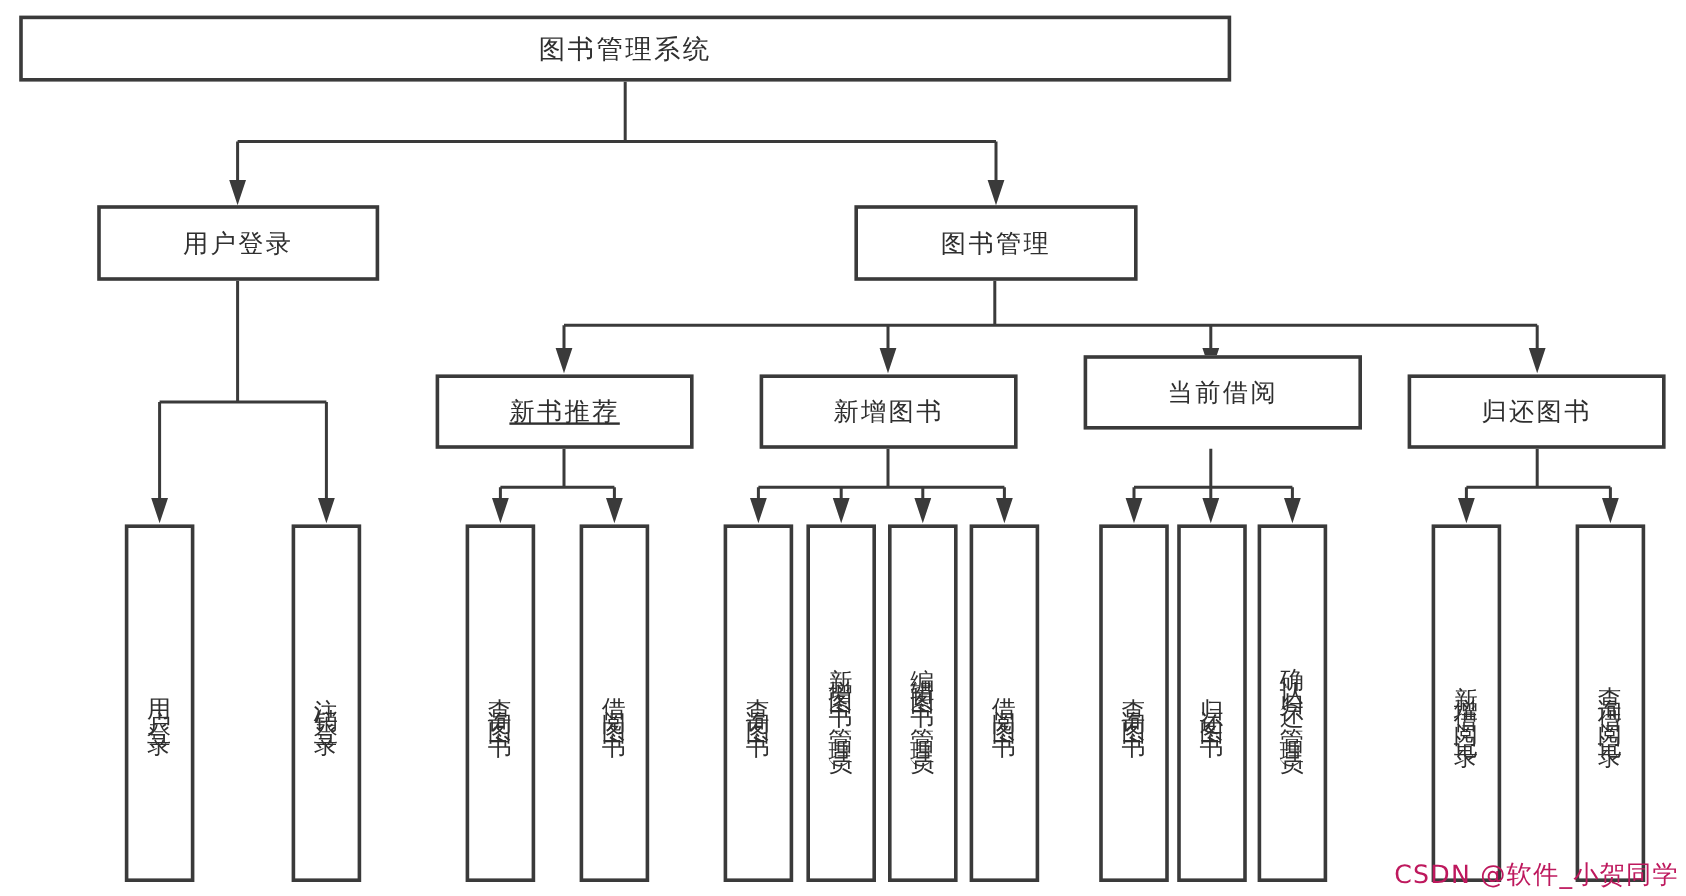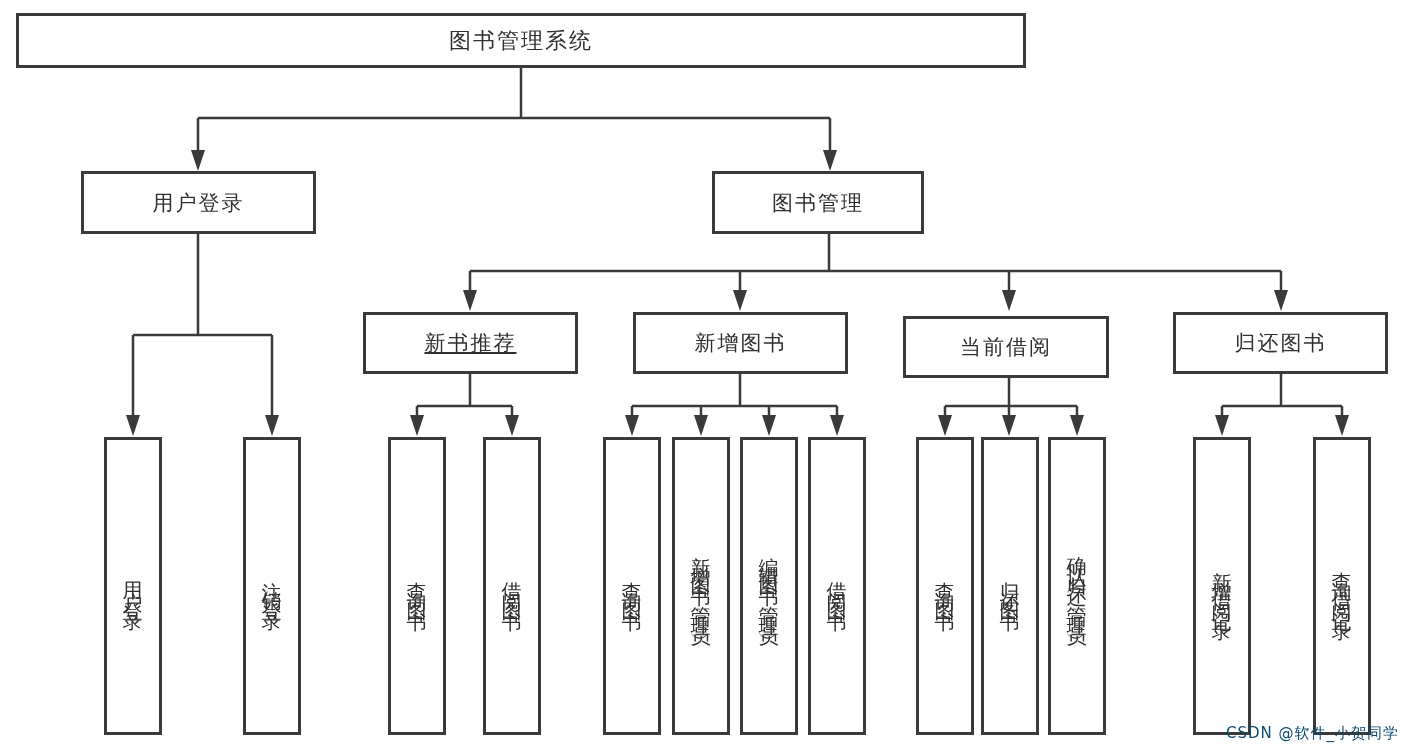--- a/index.html
+++ b/index.html
@@ -32,38 +32,38 @@
   .v-node {
     writing-mode: vertical-rl;
     text-orientation: mixed;
     font-size: 20px;
     letter-spacing: 10px;
     line-height: 1.1;
   }
   
   .n-root     { left: 16px;   top: 13px;  width: 1010px; height: 55px; }
   .n-user     { left: 81px;   top: 171px; width: 235px;  height: 63px; }
-  .n-book     { left: 712px;  top: 171px; width: 212px;  height: 63px; }
+  .n-book     { left: 712px;  top: 171px; width: 236px;  height: 63px; }
   .n-new      { left: 363px;  top: 312px; width: 215px;  height: 62px; text-decoration: underline; }
   .n-borrow   { left: 633px;  top: 312px; width: 215px;  height: 62px; }
-  .n-current  { left: 903px;  top: 316px; width: 206px;  height: 62px; }
+  .n-current  { left: 903px;  top: 296px; width: 232px;  height: 62px; }
   .n-records  { left: 1173px; top: 312px; width: 215px;  height: 62px; }
   .leaf { top: 437px; width: 58px; height: 298px; }
   .l-a1 { left: 104px; }  .l-a2 { left: 243px; }
   .l-b1 { left: 388px; }  .l-b2 { left: 483px; }
   .l-c1 { left: 603px; }  .l-c2 { left: 672px; }  .l-c3 { left: 740px; }  .l-c4 { left: 808px; }
   .l-d1 { left: 916px; }  .l-d2 { left: 981px; }  .l-d3 { left: 1048px; }
   .l-e1 { left: 1193px; } .l-e2 { left: 1313px; }
   .watermark {
     position: absolute;
     right: 6px;
     bottom: 4px;
-    font-size: 15px;
+    font-size: 21px;
     letter-spacing: 1px;
-    color: #0c4a6e;
+    color: #be185d;
     white-space: nowrap;
   }
 </style>
 </head>
 <body>
 
 <div class="canvas">
 
   <svg class="connector-svg" viewBox="0 0 1405 747" xmlns="http://www.w3.org/2000/svg" aria-hidden="true">
     <defs>

